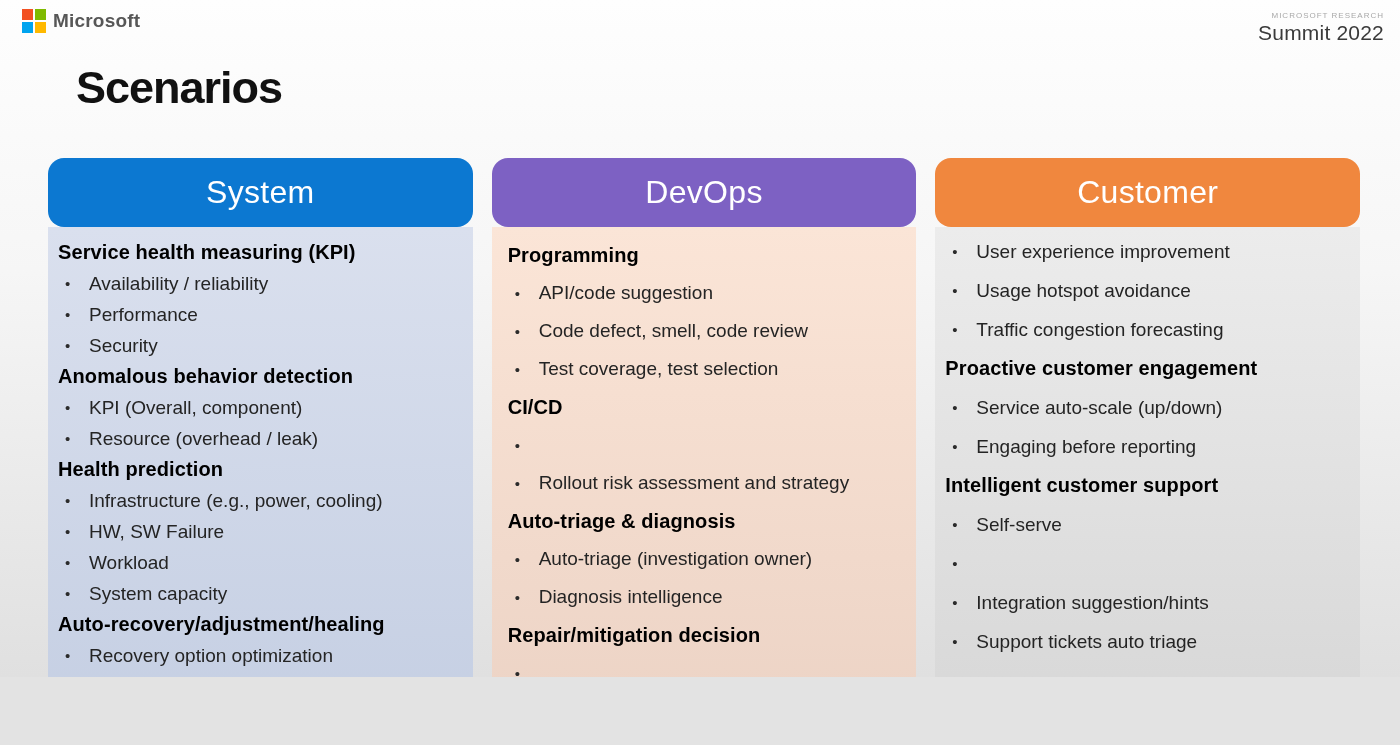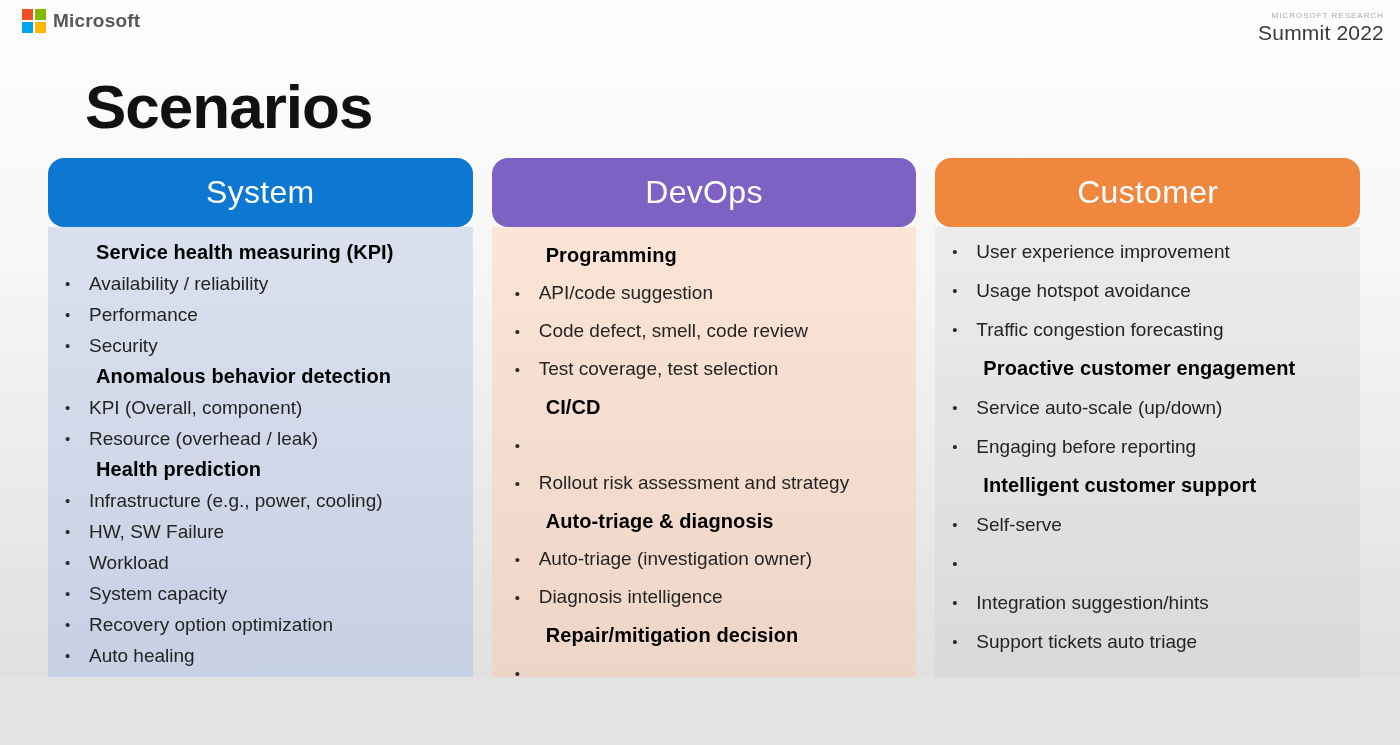--- a/index.html
+++ b/index.html
@@ -23,22 +23,22 @@
   .ms-logo{display:flex; align-items:center; gap:7px;}
   .ms-squares{display:grid; grid-template-columns:11px 11px; grid-template-rows:11px 11px; gap:2px;}
   .ms-squares i{display:block;}
   .ms-wordmark{font-size:19px; font-weight:bold; color:#575757; letter-spacing:.2px;}
   .summit{text-align:right; line-height:1.1; padding-top:3px;}
   .summit-small{font-size:8px; color:#a8a8a8; text-transform:uppercase; letter-spacing:1px;}
   .summit-large{font-size:21px; color:#3a3a3a; letter-spacing:.2px;}
 
   
   .title{
-    position:absolute; left:72px; top:58px; margin:13px;
-    font-size:62px; font-weight:bold; color:#111; letter-spacing:-1px;
+    position:absolute; left:72px; top:58px; margin:4px;
+    font-size:45px; font-weight:bold; color:#111; letter-spacing:-1px;
   }
 
   
   .columns{
     position:absolute; left:48px; top:158px; width:1312px;
     display:flex; gap:19px;
   }
   .column{flex:1; min-width:0;}
   .col-header{
     height:69px; border-radius:16px;
@@ -52,21 +52,20 @@
   .line{display:flex; align-items:center;}
   .col-0 .line{height:31px;}
   .col-1 .line{height:38px;}
   .col-2 .line{height:39px;}
   .col-0 .col-body{padding-top:10px;}
   .col-1 .col-body{padding-top:9px;padding-left:16px;}
   .col-2 .col-body{padding-top:5px;}
   .sec-heading{
     font-size:20px; font-weight:bold; color:#000; letter-spacing:.1px;
     white-space:nowrap;
-    margin-left:38px;
   }
   .bullet-item{white-space:nowrap;}
   .bullet{
     width:24px; flex:0 0 24px; padding-left:7px; box-sizing:content-box;
     font-size:15px; color:#2b2b2b;
   }
   .bullet-text{font-size:19px; color:#242424;}
 </style>
 </head>
 <body>
@@ -129,20 +128,21 @@
             <span class="bullet-text">HW, SW Failure</span>
           </div>
           <div class="line bullet-item">
             <span class="bullet">•</span>
             <span class="bullet-text">Workload</span>
           </div>
           <div class="line bullet-item">
             <span class="bullet">•</span>
             <span class="bullet-text">System capacity</span>
           </div>
+          <div class="line sec-heading">Auto-recovery/adjustment/healing</div>
           <div class="line bullet-item">
             <span class="bullet">•</span>
             <span class="bullet-text">Recovery option optimization</span>
           </div>
           <div class="line bullet-item">
             <span class="bullet">•</span>
             <span class="bullet-text">Auto healing</span>
           </div>
         </div>
       </section>

